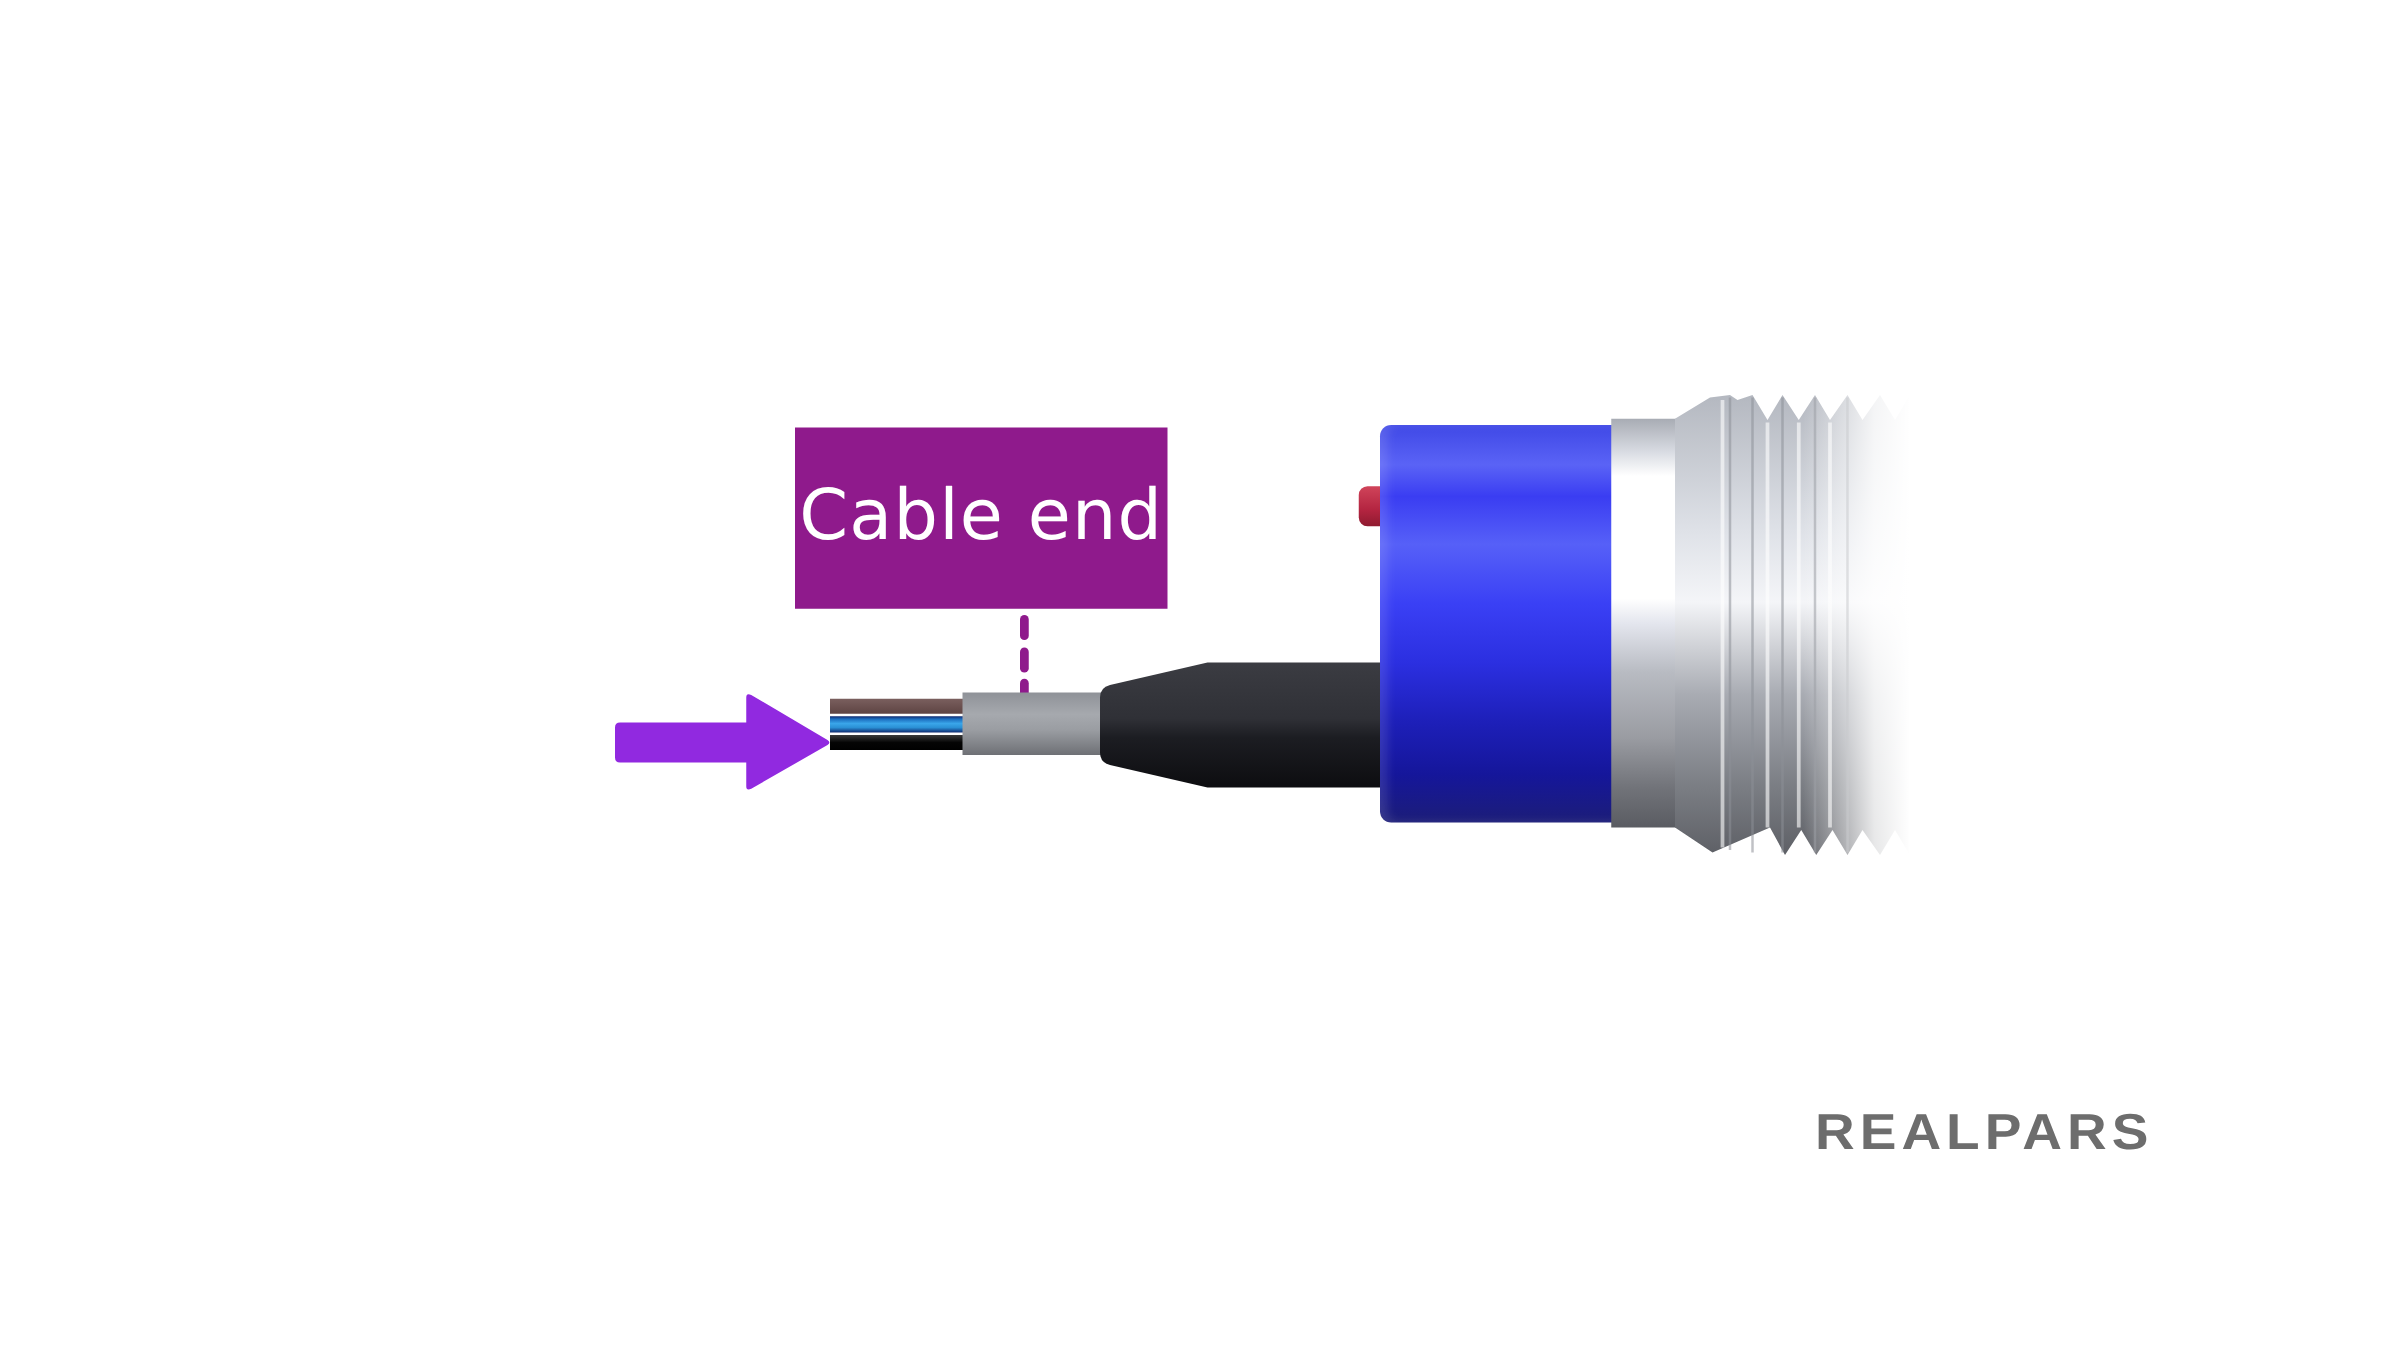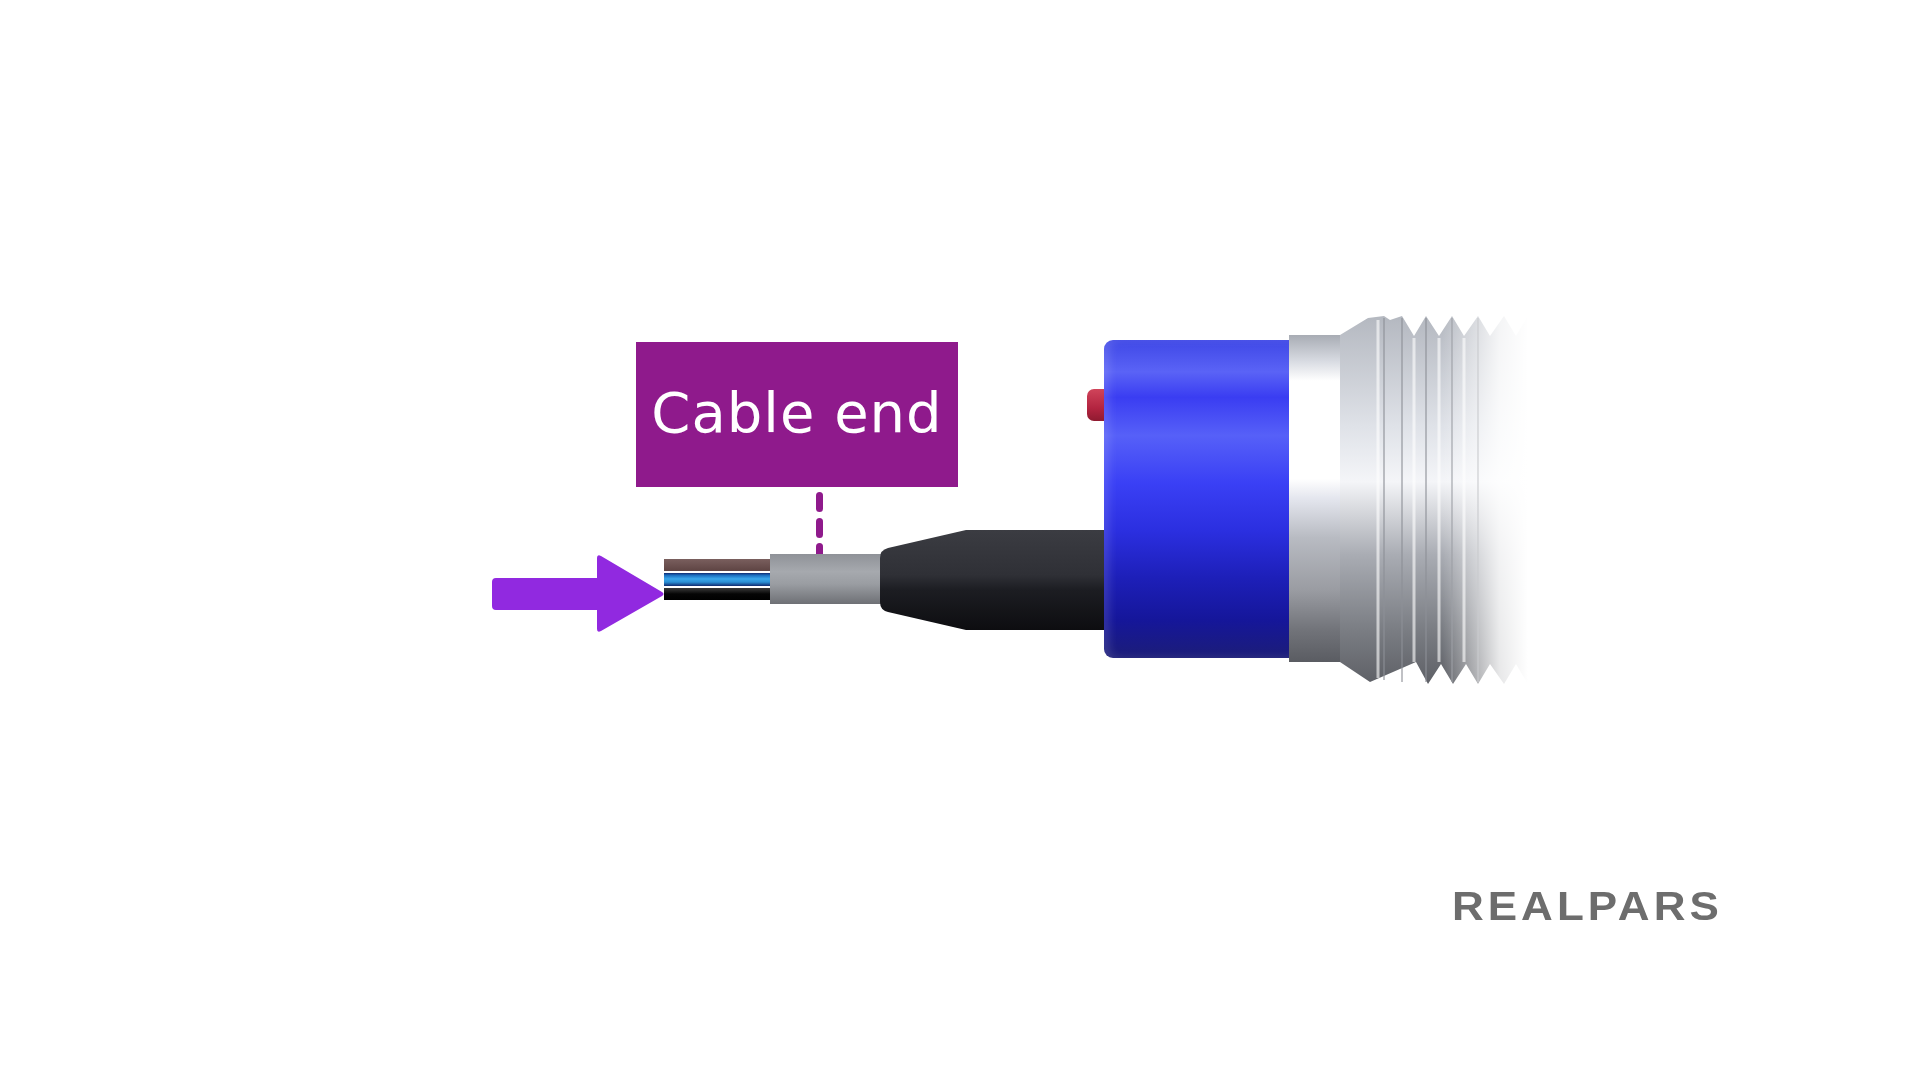--- a/index.html
+++ b/index.html
@@ -15,21 +15,21 @@
       width: 1920px;
       height: 1080px;
       background: #ffffff;
     }
     .abs { position: absolute; }
 
     
     .label-box {
       left: 636px;
       top: 342px;
-      width: 322px;
+      width: 298px;
       height: 145px;
       display: flex;
       align-items: center;
       justify-content: center;
       box-sizing: border-box;
       padding-bottom: 4px;
     }
     .label-text {
       font-family: "DejaVu Sans", sans-serif;
       font-size: 56px;

